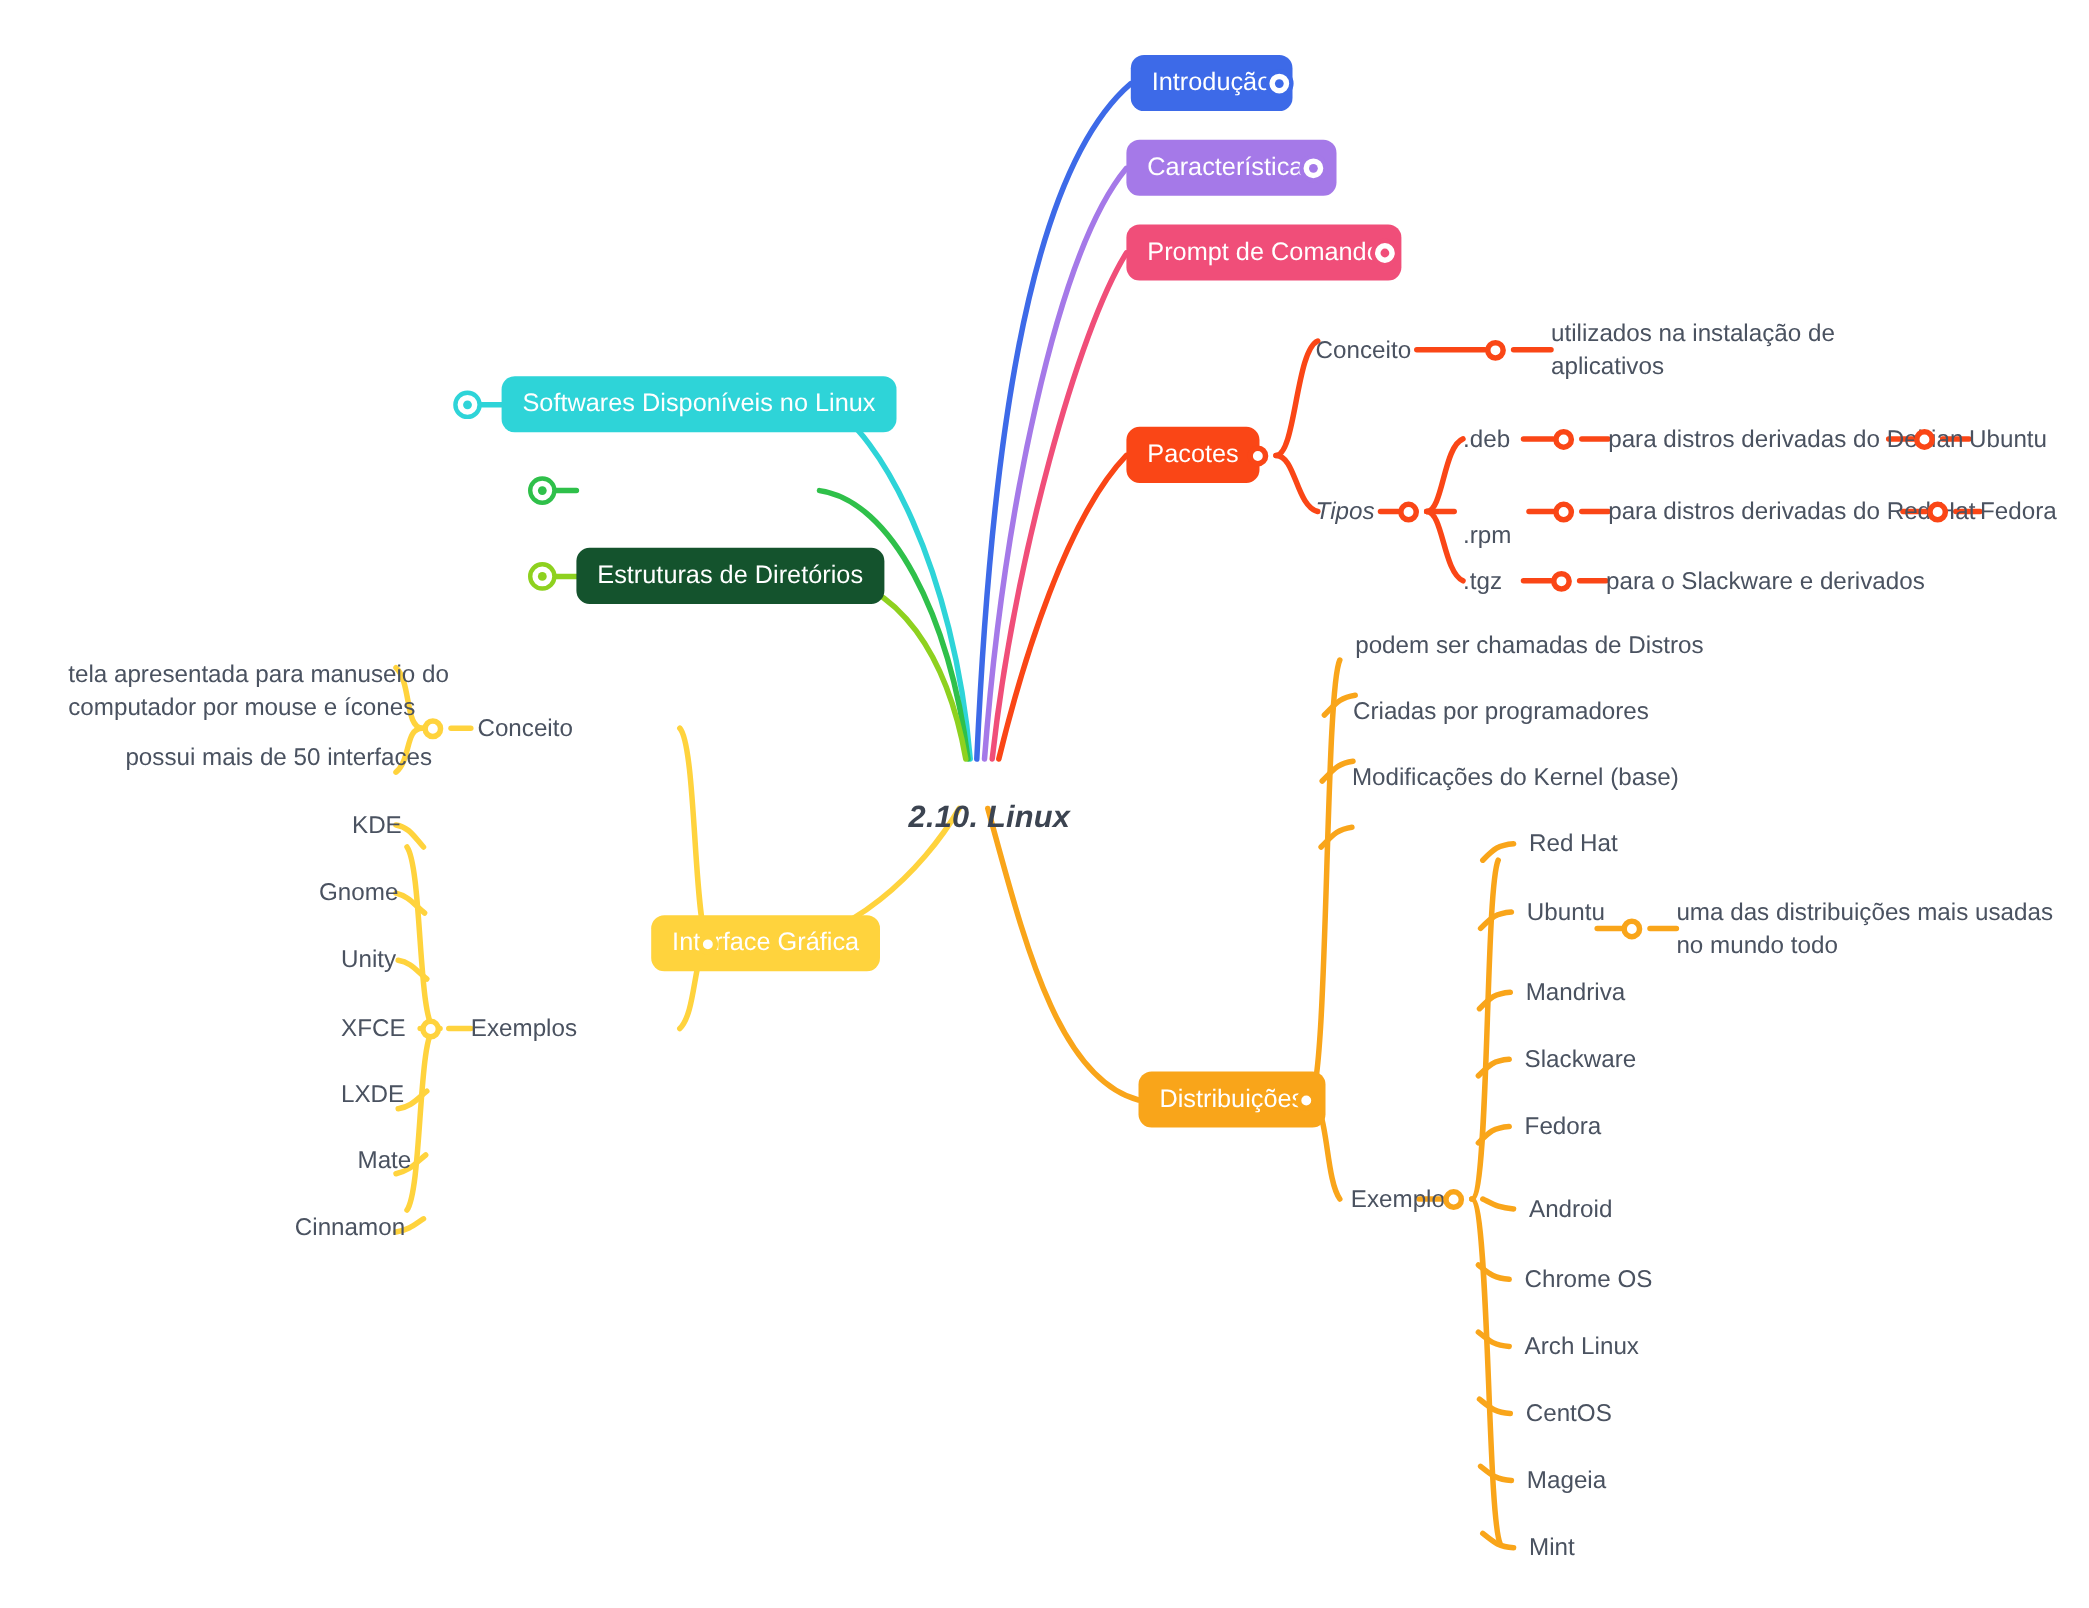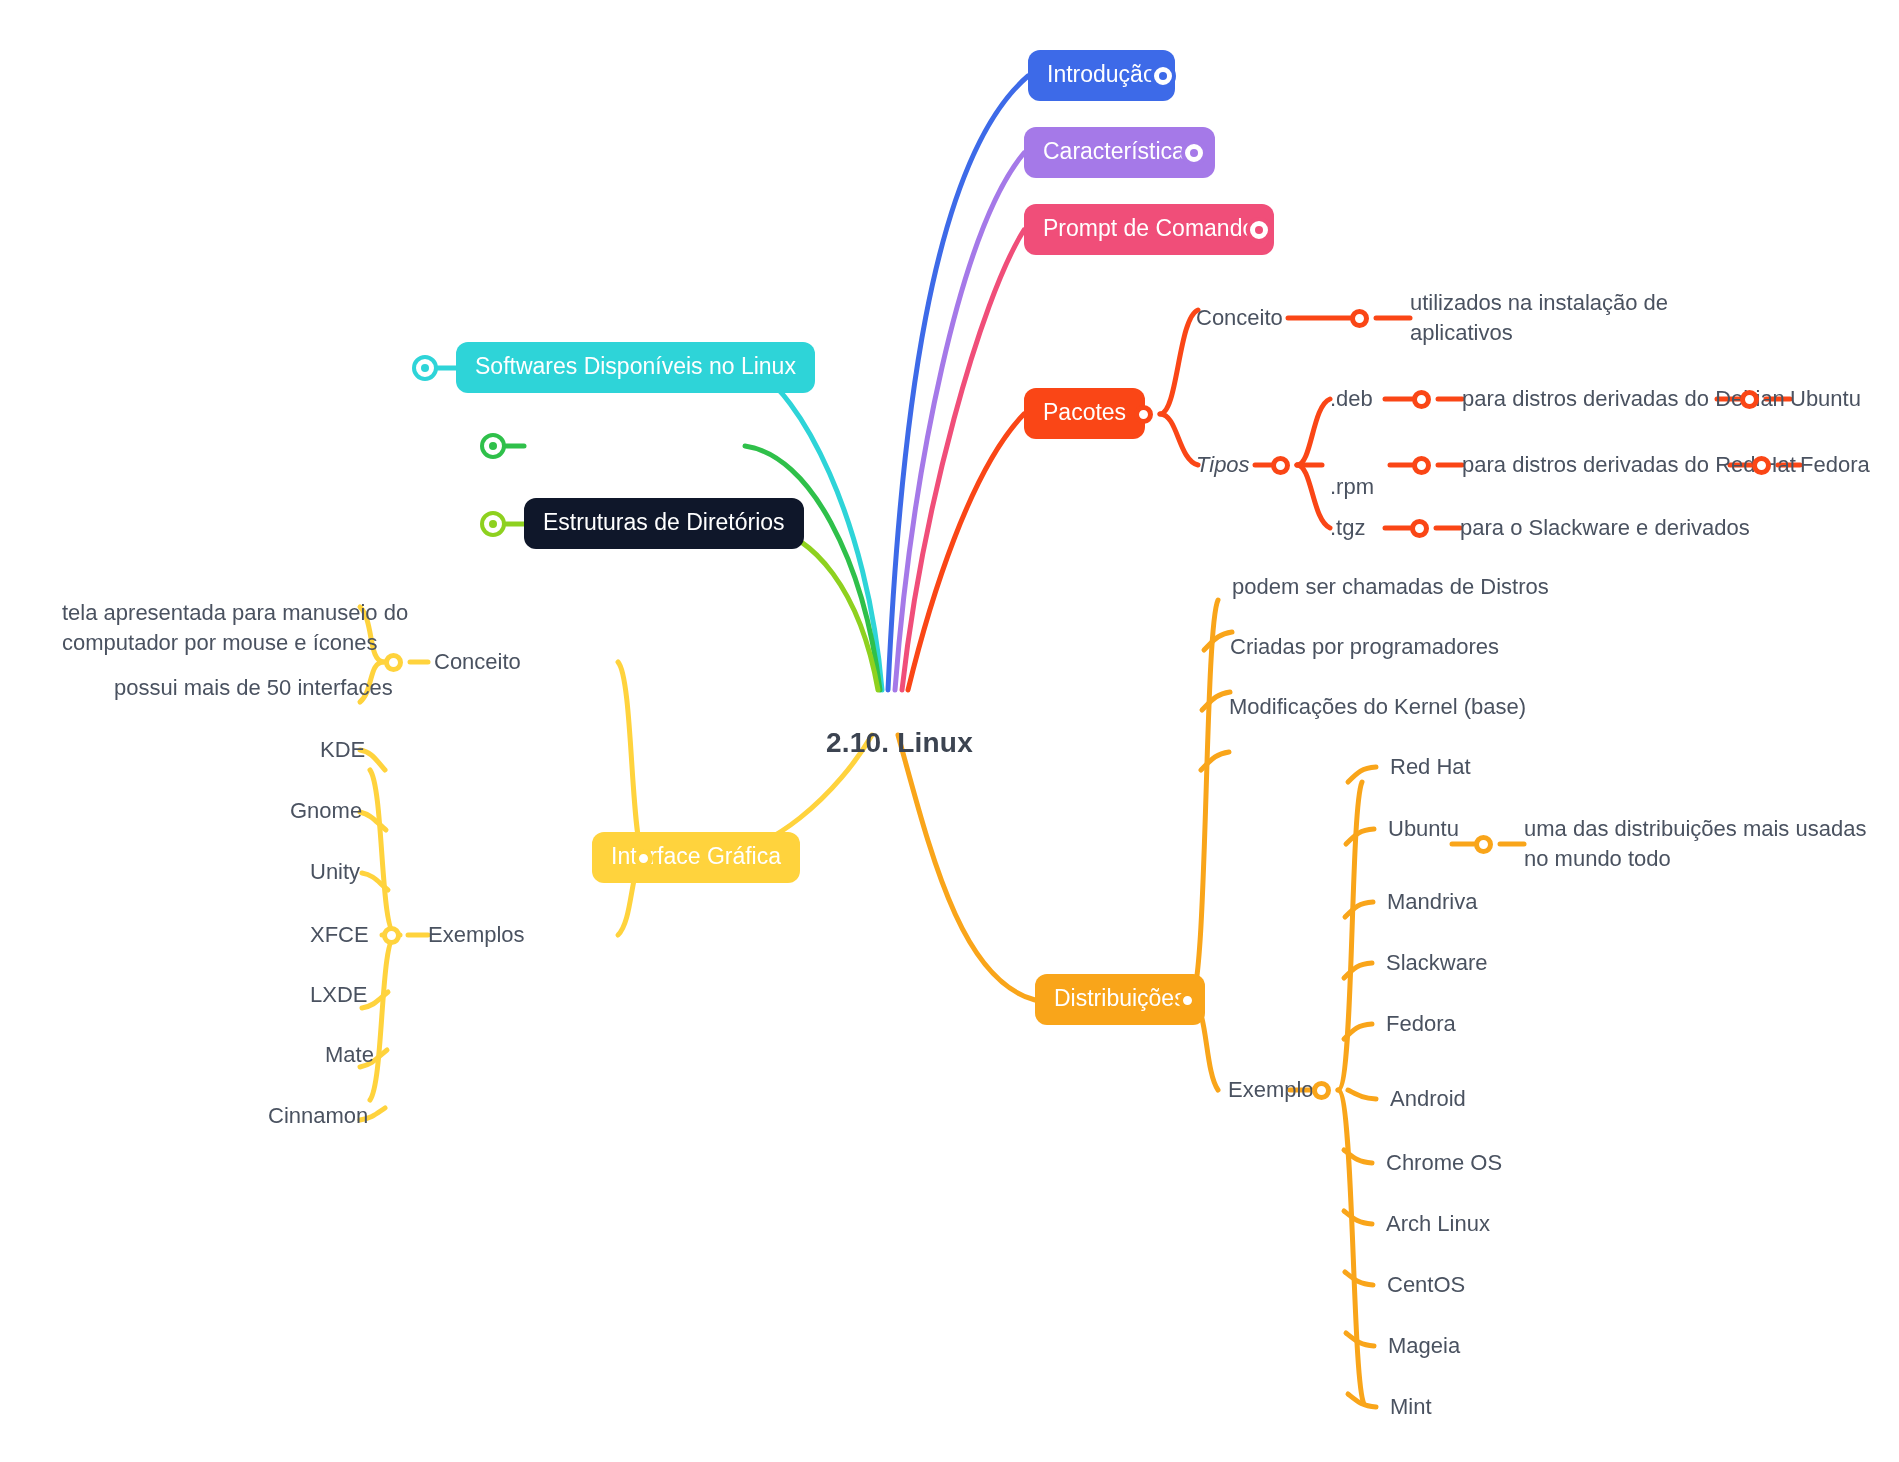--- a/index.html
+++ b/index.html
@@ -35,20 +35,21 @@
     line-height: 1;
     border-radius: 12px;
     padding: 13px 19px 15px 19px;
     display: inline-block;
   }
   .root-title {
     color: #3c4451;
     font-size: 28px;
     font-weight: bold;
     letter-spacing: .2px;
+    font-style: italic;
   }
   .plain {
     color: #4a5260;
     font-size: 22px;
     line-height: 30px;
     white-space: pre-line;
   }
   
   .toggle {
     position: absolute;
@@ -219,21 +220,21 @@
   </div>
 
   <div class="toggle" style="left:480px; top:433px; border:4px solid #2fc04a;">
     <i style="background:#2fc04a;"></i>
   </div>
 
   <div class="toggle" style="left:480px; top:511px; border:4px solid #8ed11f;">
     <i style="background:#8ed11f;"></i>
   </div>
   <div class="node" style="left:524px; top:498px;">
-    <span class="pill" style="background:#0f172a;">Estruturas de Diretórios</span>
+    <span class="pill" style="background:#14532d;">Estruturas de Diretórios</span>
   </div>
 
   <div class="node" style="left:1024px; top:388px;">
     <span class="pill" style="background:#fa4616;">Pacotes</span>
   </div>
   <div class="dotmark" style="left:1134px; top:405px; border:5px solid #fa4616;"></div>
 
   <div class="node plain" style="left:1196px; top:303px;">Conceito</div>
   <div class="dotmark" style="left:1350px; top:309px; border:5px solid #fa4616;"></div>
   <div class="node plain" style="left:1410px; top:288px;">utilizados na instalação de

